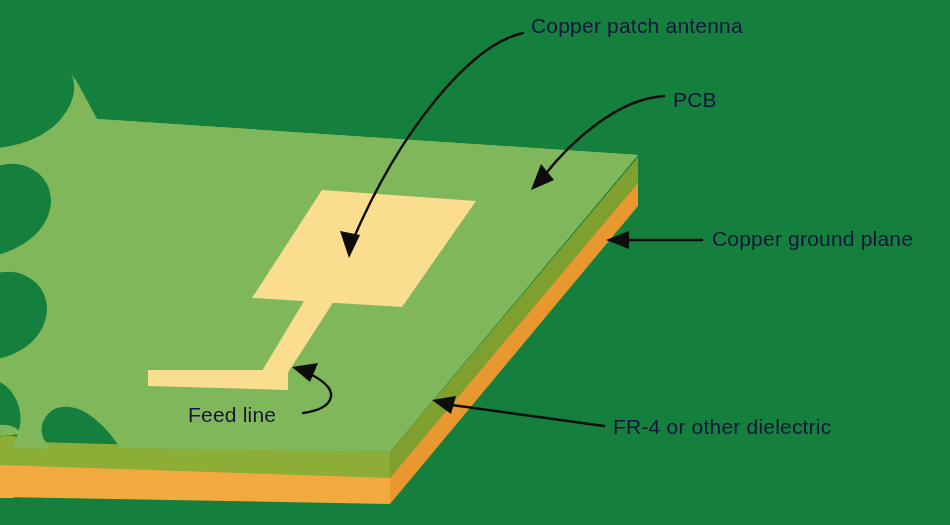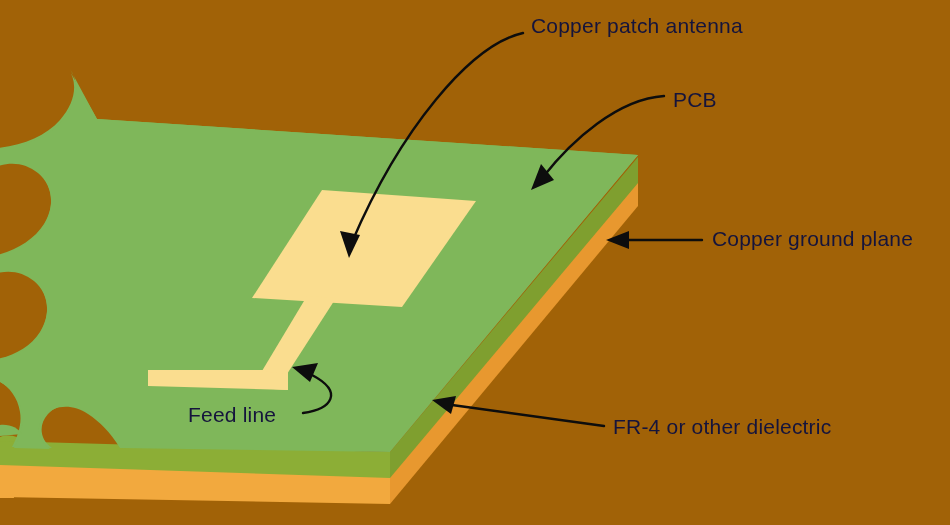--- a/index.html
+++ b/index.html
@@ -11,21 +11,21 @@
   body {
     width: 950px;
     height: 525px;
     overflow: hidden;
     font-family: "Liberation Sans", sans-serif;
   }
   #diagram-root {
     position: relative;
     width: 950px;
     height: 525px;
-    background: #a16207;
+    background: #15803d;
   }
   svg#scene {
     display: block;
     width: 950px;
     height: 525px;
   }
   .callout-text {
     font-family: "Liberation Sans", sans-serif;
     font-size: 21px;
     fill: #15143c;

